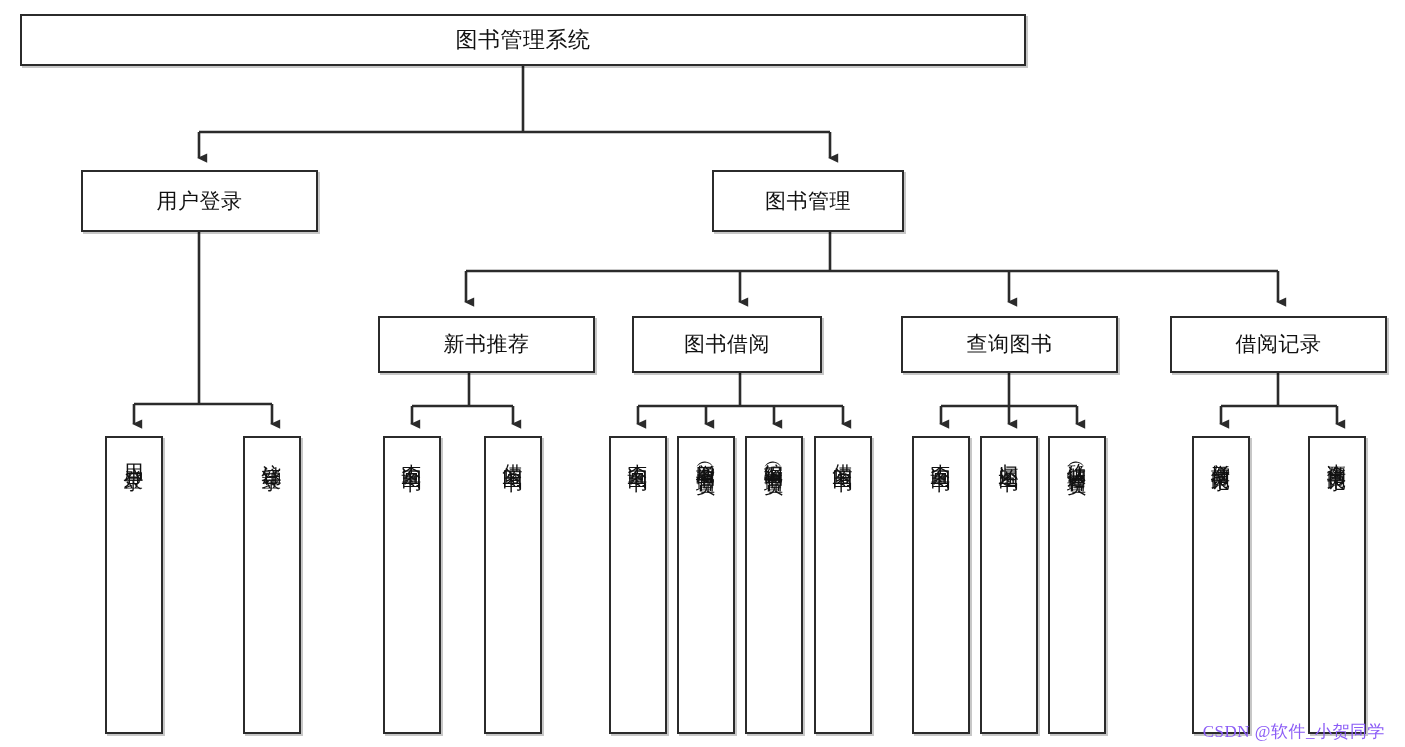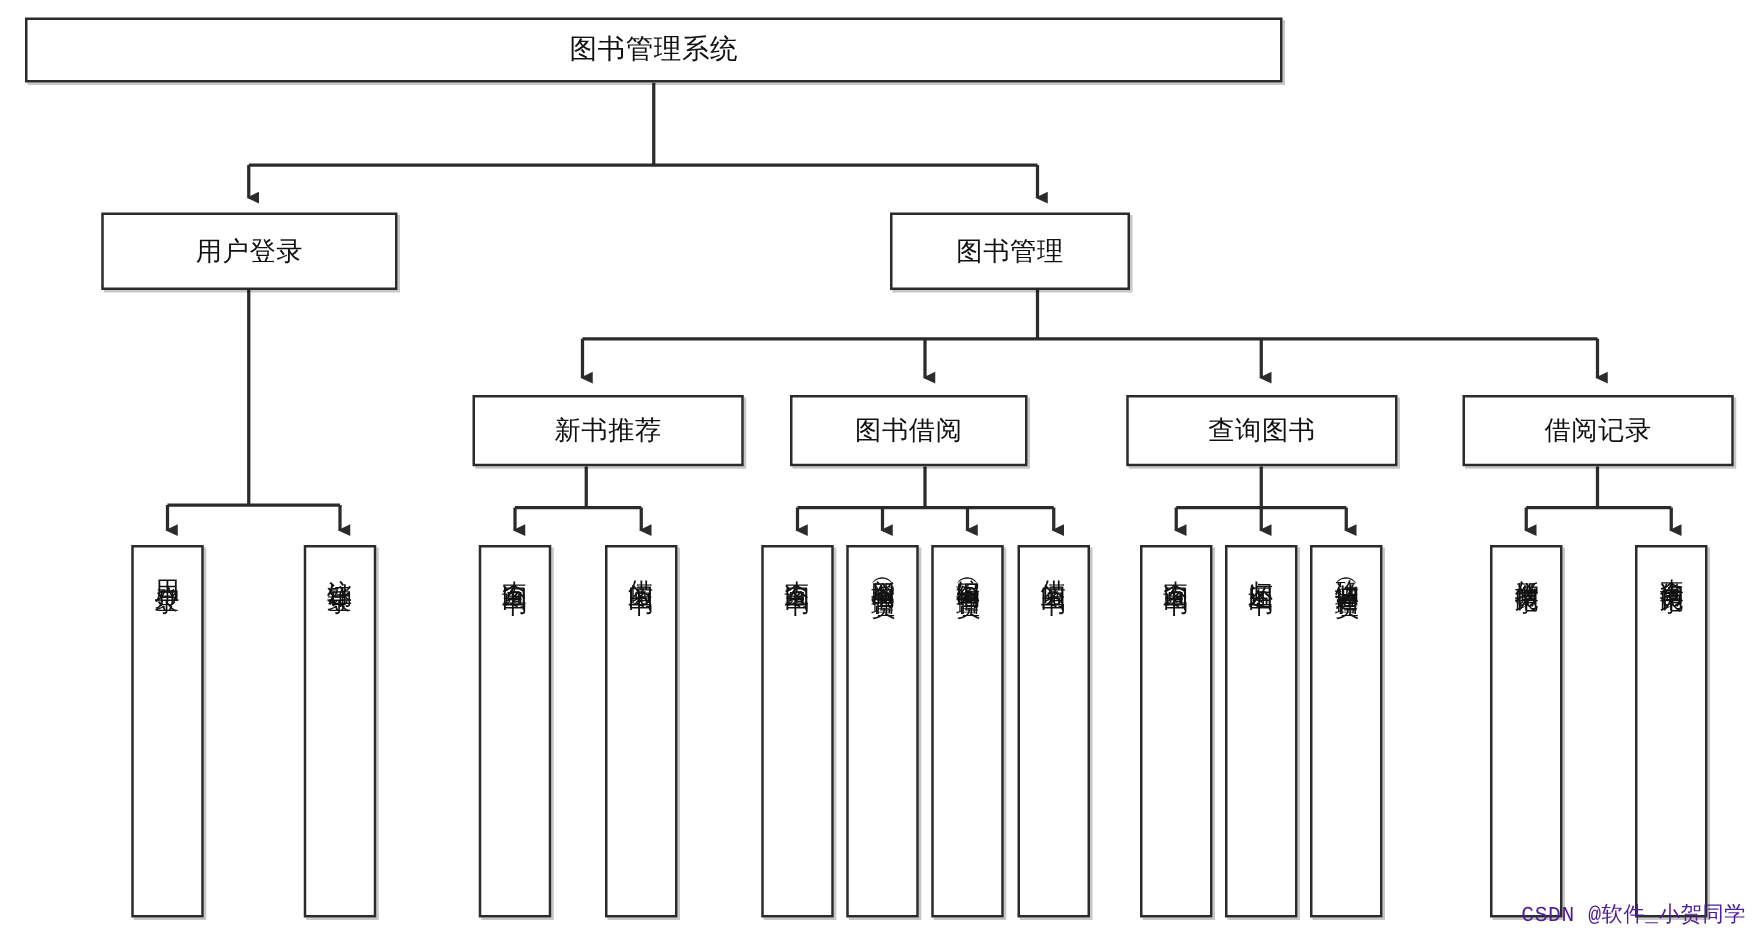--- a/index.html
+++ b/index.html
@@ -62,27 +62,27 @@
     text-orientation: upright;
     font-size: 20px;
     letter-spacing: 3px;
     line-height: 1;
     white-space: nowrap;
   }
   .node.v.tall .label { font-size: 19px; letter-spacing: 2px; }
 
   .watermark {
     position: absolute;
-    right: 8px;
+    right: 20px;
     bottom: 4px;
     font-size: 17px;
-    color: #4c1d95;
+    color: #8b5cf6;
     letter-spacing: 0.5px;
     white-space: nowrap;
-    font-family: Liberation Mono, monospace;
+    font-family: Liberation Serif, serif;
   }
 </style>
 </head>
 <body>
 
 <div id="canvas">
 
   <svg class="wires" viewBox="0 0 1405 747">
     <defs>
       <marker id="arrow" markerWidth="11" markerHeight="11" refX="5.2" refY="8.6" orient="auto" markerUnits="userSpaceOnUse">

